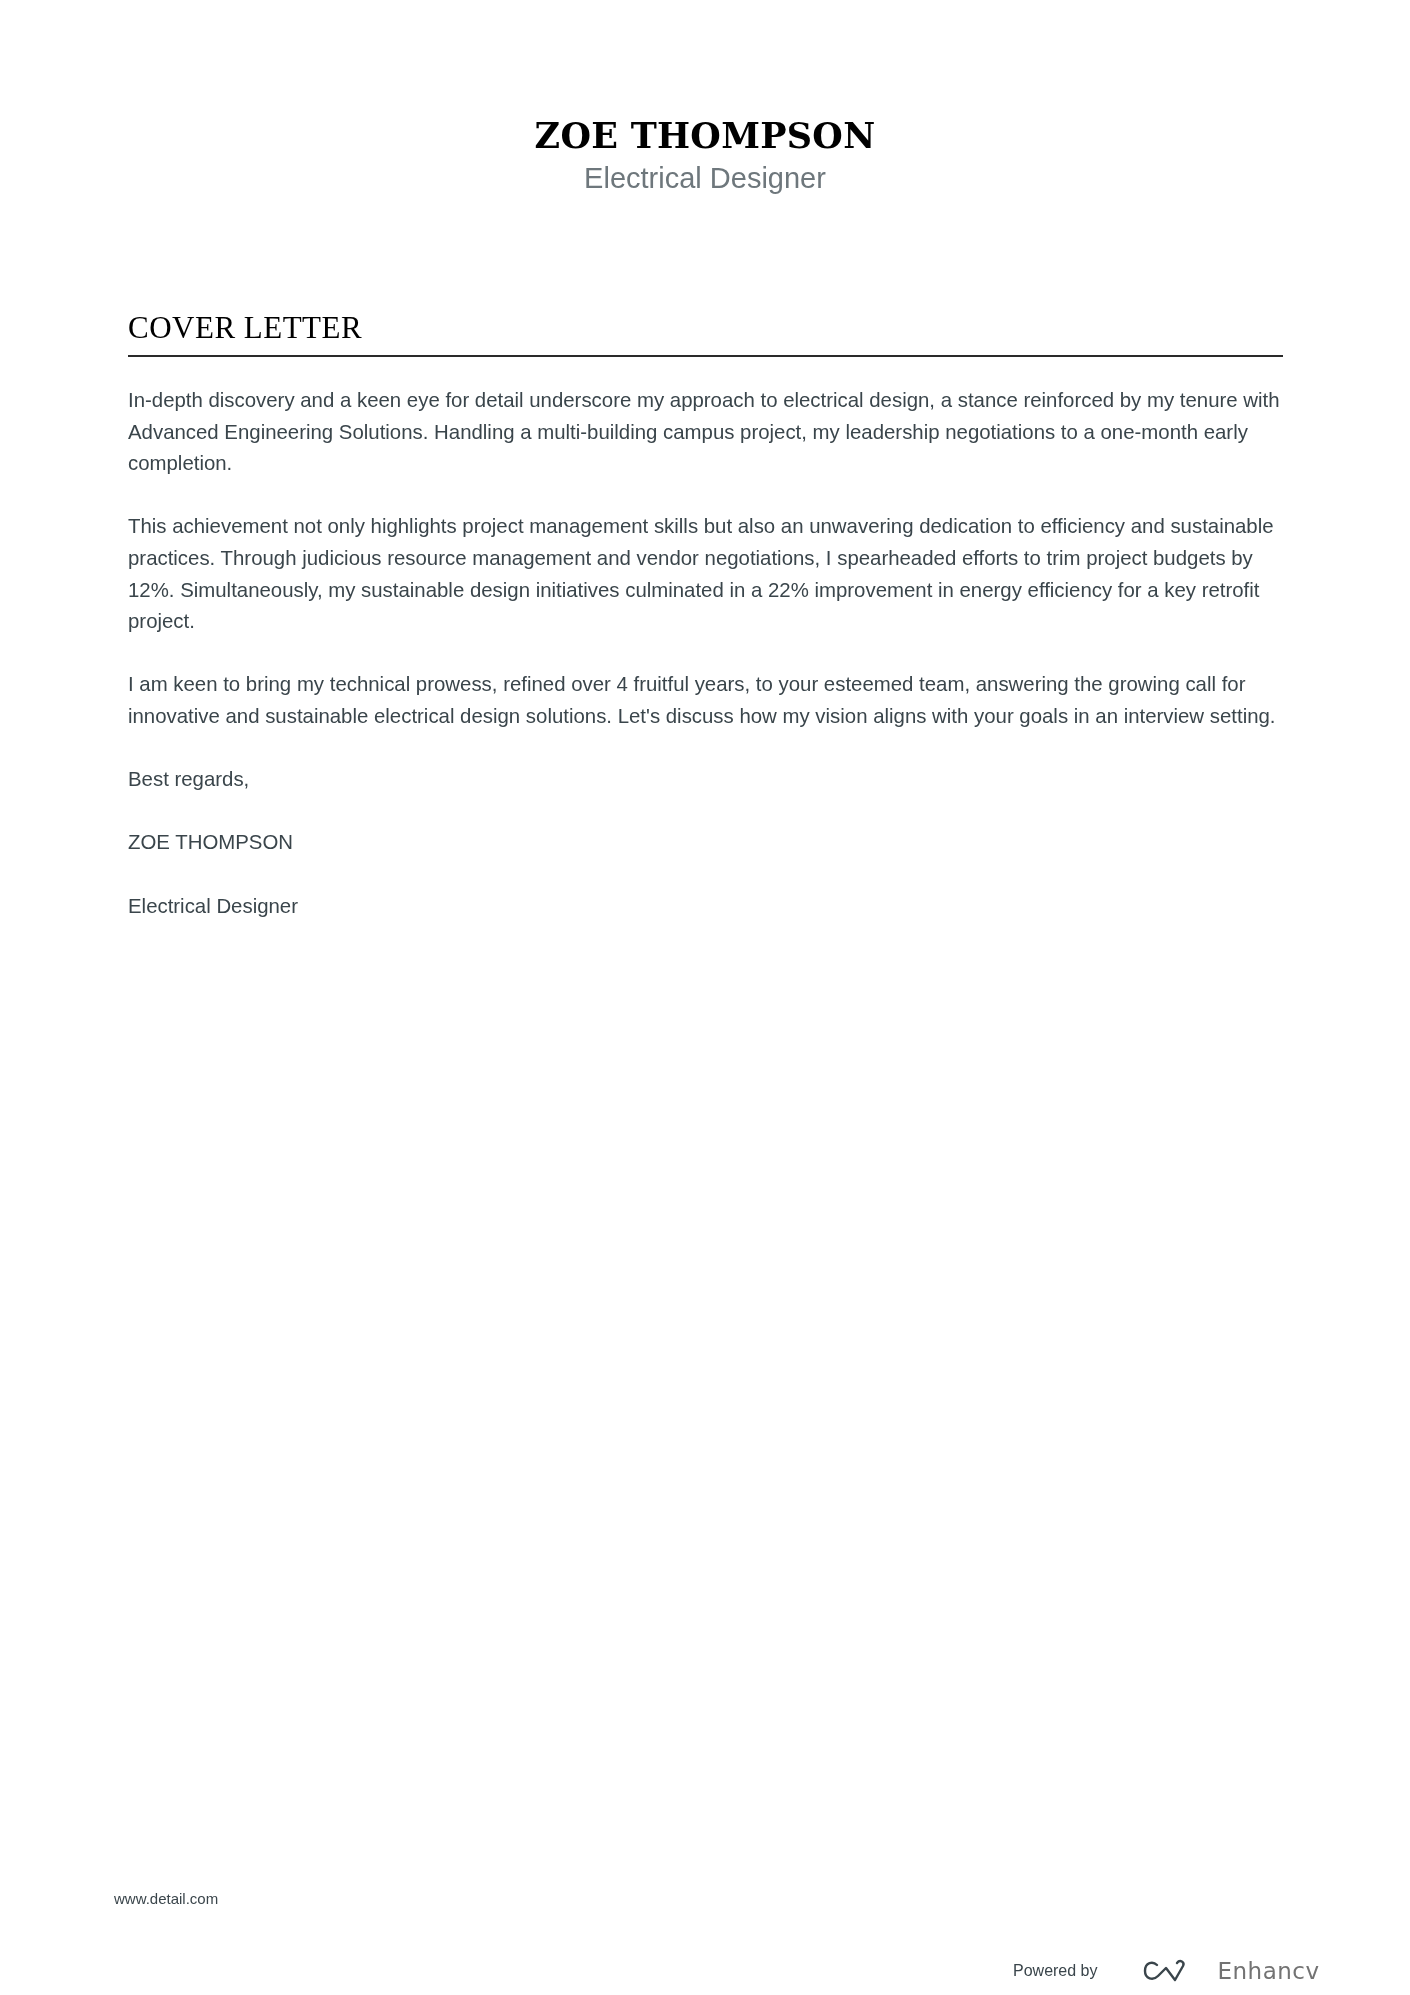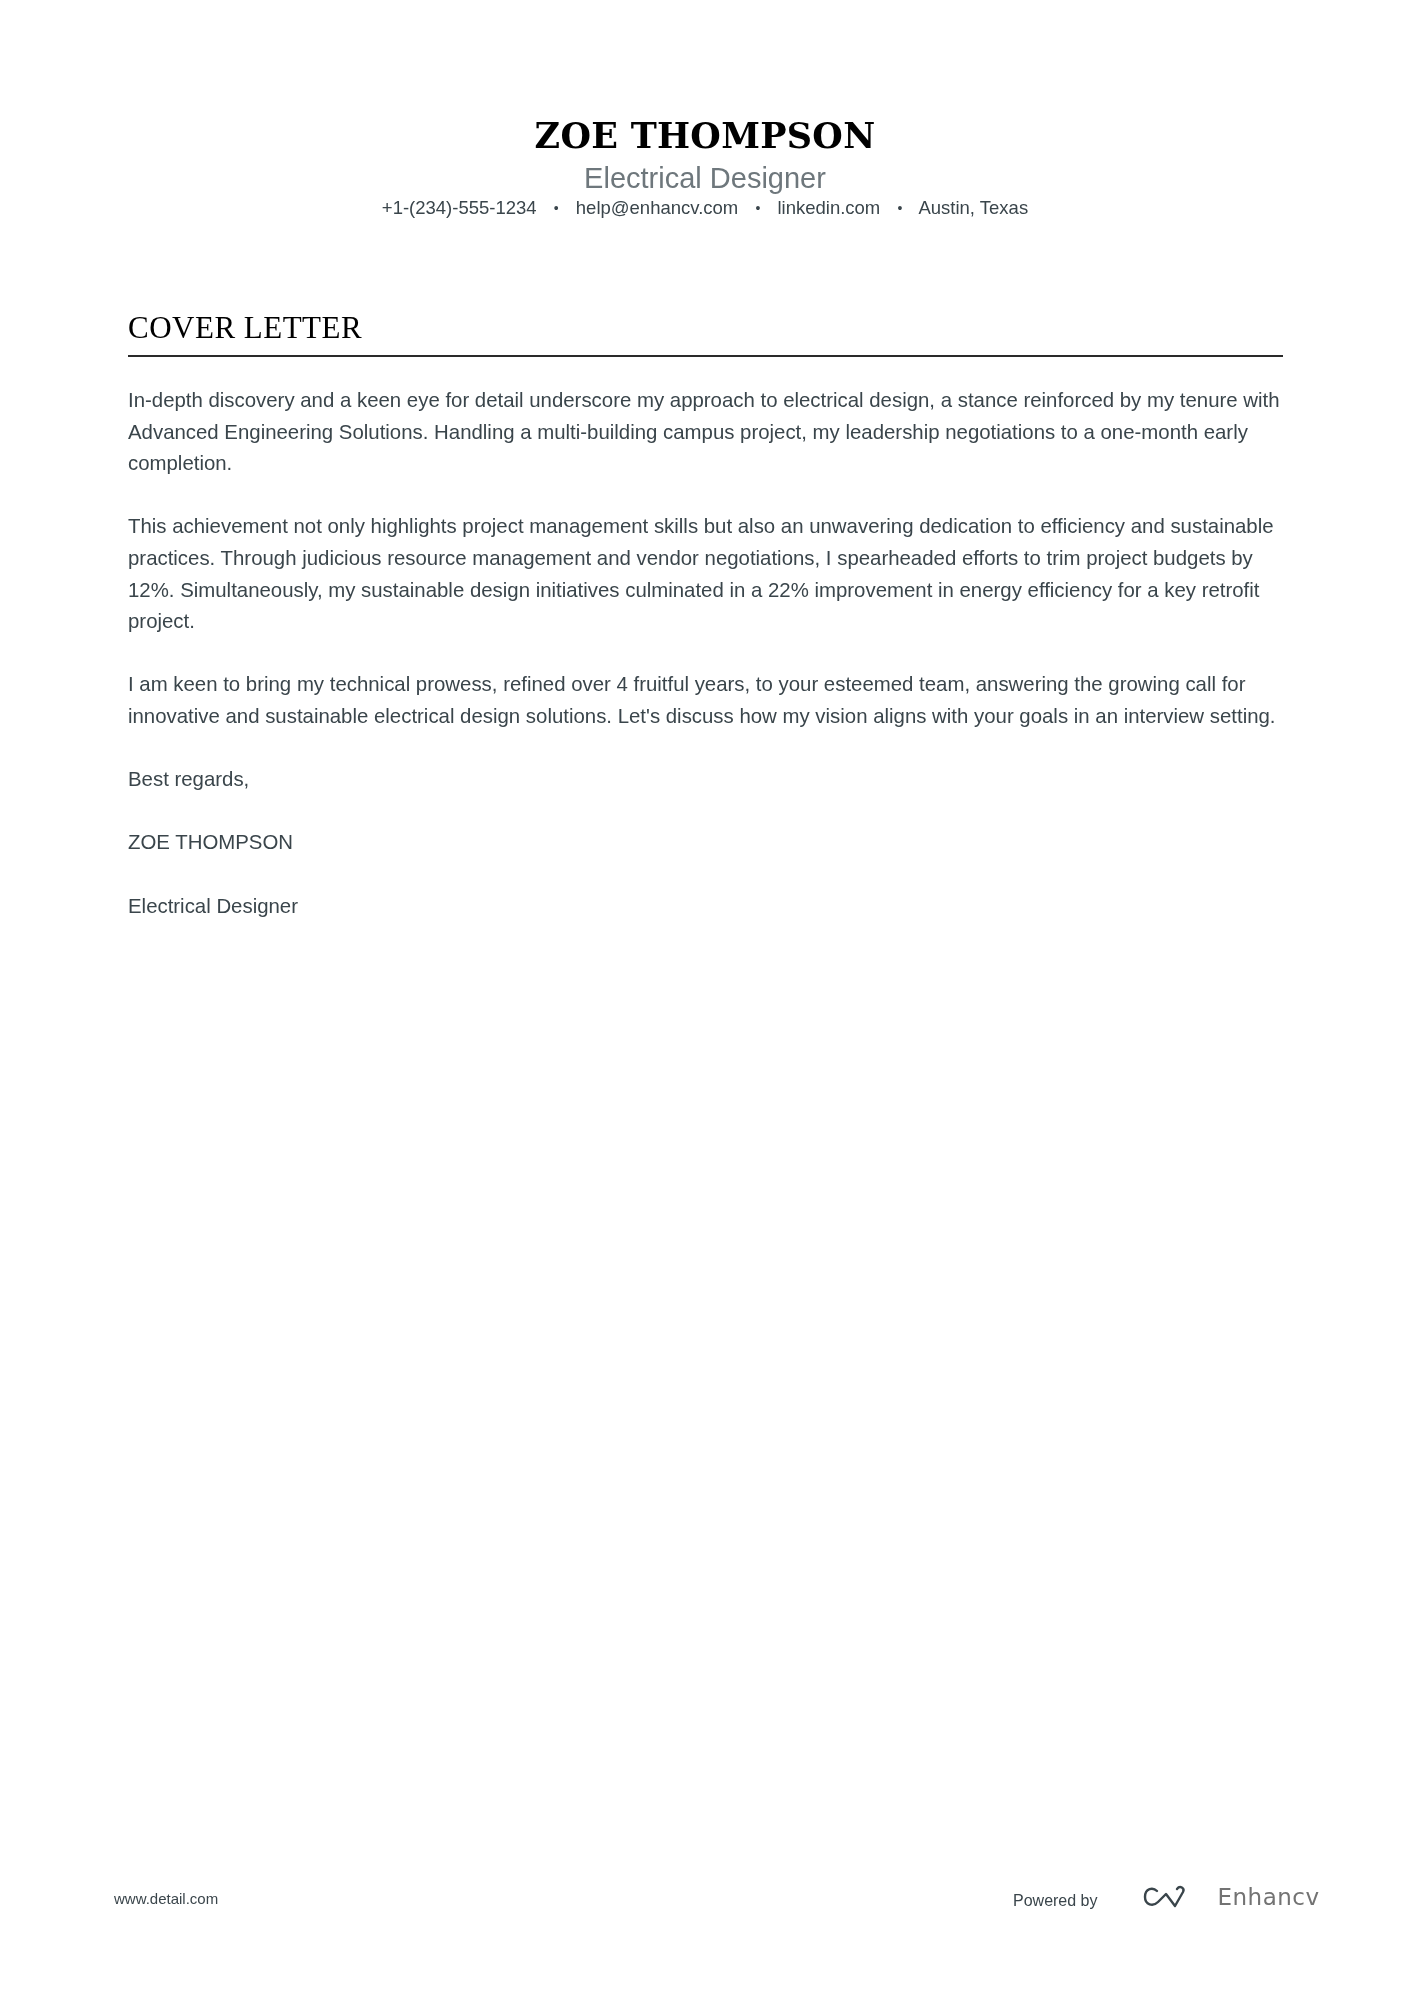--- a/index.html
+++ b/index.html
@@ -94,24 +94,24 @@
     position: absolute;
     left: 114px;
     top: 1890px;
     font-family: "Liberation Sans", sans-serif;
     font-size: 15px;
     color: #3a454b;
   }
   .footer-right {
     position: absolute;
     left: 1013px;
-    top: 1880px;
+    top: 1956px;
     height: 30px;
     display: flex;
-    align-items: flex-end;
+    align-items: center;
     gap: 16px;
   }
   .powered {
     font-family: "Liberation Sans", sans-serif;
     font-size: 16px;
     color: #3a454b;
     margin-right: 28px;
   }
   .logo-icon {
     width: 46px;
@@ -128,29 +128,20 @@
   }
 </style>
 </head>
 <body>
 
 <div class="page">
 
   <div class="header">
     <div class="name">ZOE THOMPSON</div>
     <div class="subtitle">Electrical Designer</div>
-    <div class="contacts">
-      <span>+1-(234)-555-1234</span>
-      <span class="sep">•</span>
-      <span>help@enhancv.com</span>
-      <span class="sep">•</span>
-      <span>linkedin.com</span>
-      <span class="sep">•</span>
-      <span>Austin, Texas</span>
-    </div>
   </div>
 
   <div class="section-title">COVER LETTER</div>
   <div class="rule"></div>
 
   <div class="body">
     <p>In-depth discovery and a keen eye for detail underscore my approach to electrical design, a stance reinforced by my tenure with Advanced Engineering Solutions. Handling a multi-building campus project, my leadership negotiations to a one-month early completion.</p>
     <p>This achievement not only highlights project management skills but also an unwavering dedication to efficiency and sustainable practices. Through judicious resource management and vendor negotiations, I spearheaded efforts to trim project budgets by 12%. Simultaneously, my sustainable design initiatives culminated in a 22% improvement in energy efficiency for a key retrofit project.</p>
     <p>I am keen to bring my technical prowess, refined over 4 fruitful years, to your esteemed team, answering the growing call for innovative and sustainable electrical design solutions. Let's discuss how my vision aligns with your goals in an interview setting.</p>
     <p>Best regards,</p>

